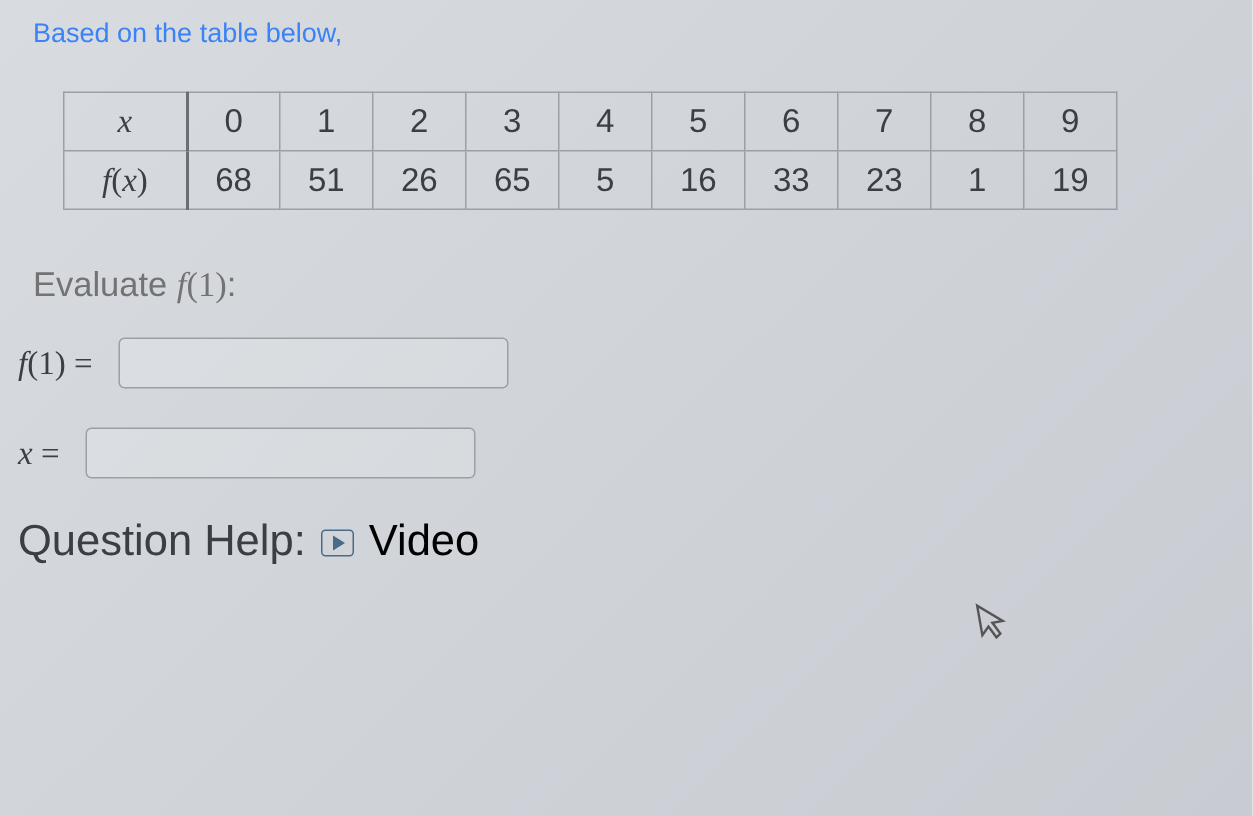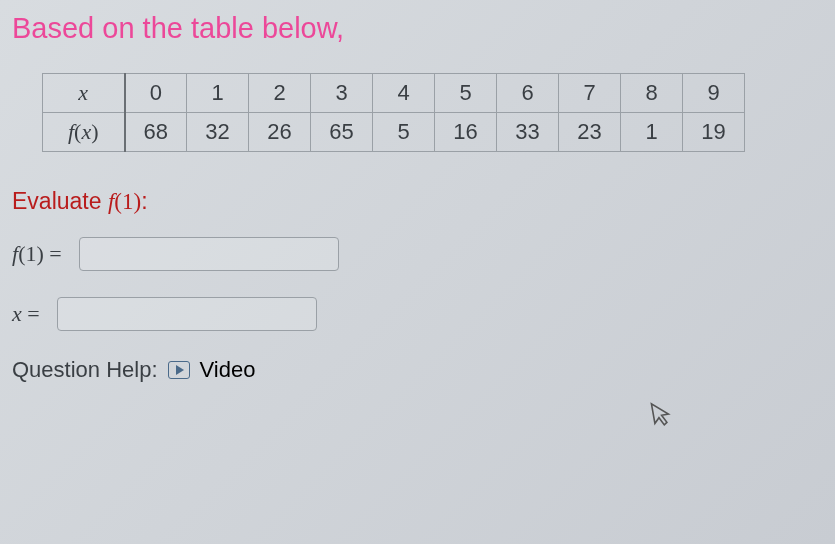--- a/index.html
+++ b/index.html
@@ -13,24 +13,24 @@
       width: 835px;
       height: 544px;
       overflow: hidden;
       position: relative;
     }
     .content {
       padding: 12px 10px 10px 10px;
       color: #3a3f44;
     }
     .intro {
-      font-size: 29px;
-      color: #ec4899;
+      font-size: 18px;
+      color: #3b82f6;
       margin-bottom: 28px;
-      margin-left: 2px;
+      margin-left: 12px;
     }
     .table-wrap {
       margin-left: 32px;
       margin-bottom: 36px;
     }
     table {
       border-collapse: collapse;
       color: #3a3f44;
     }
     td, th {
@@ -45,22 +45,22 @@
     td.hdr {
       border-right: 2px solid #6a6f74;
       width: 82px;
     }
     td.hdr .math-i {
       font-family: 'Times New Roman', serif;
       font-style: italic;
     }
     .prompt {
       font-size: 23px;
-      color: #b91c1c;
-      margin-left: 2px;
+      color: #737373;
+      margin-left: 12px;
       margin-bottom: 22px;
     }
     .math {
       font-family: 'Times New Roman', serif;
     }
     .math-i {
       font-style: italic;
     }
     .answer-row {
       margin-left: 2px;
@@ -79,21 +79,21 @@
       height: 34px;
       border: 1px solid #9aa0a6;
       background: rgba(255,255,255,0.15);
       border-radius: 4px;
       font-size: 18px;
       padding: 2px 8px;
       outline: none;
     }
     .help-row {
       margin-left: 2px;
-      font-size: 22px;
+      font-size: 29px;
       color: #3a3f44;
       display: flex;
       align-items: center;
       gap: 10px;
     }
     .video-icon {
       display: inline-flex;
       align-items: center;
       justify-content: center;
       width: 22px;
@@ -145,21 +145,21 @@
         <td>4</td>
         <td>5</td>
         <td>6</td>
         <td>7</td>
         <td>8</td>
         <td>9</td>
       </tr>
       <tr>
         <td class="hdr"><span class="math"><span class="math-i">f</span>(<span class="math-i">x</span>)</span></td>
         <td>68</td>
-        <td>32</td>
+        <td>51</td>
         <td>26</td>
         <td>65</td>
         <td>5</td>
         <td>16</td>
         <td>33</td>
         <td>23</td>
         <td>1</td>
         <td>19</td>
       </tr>
     </tbody>

